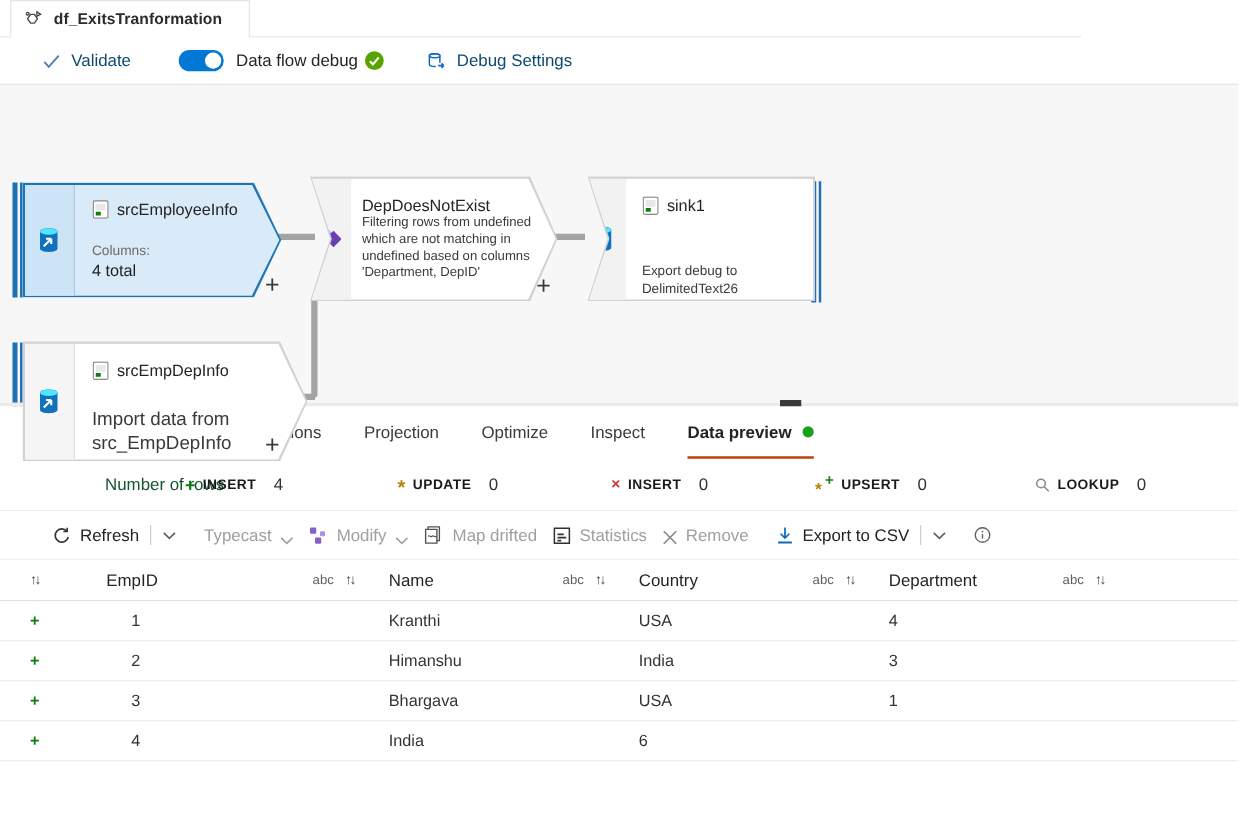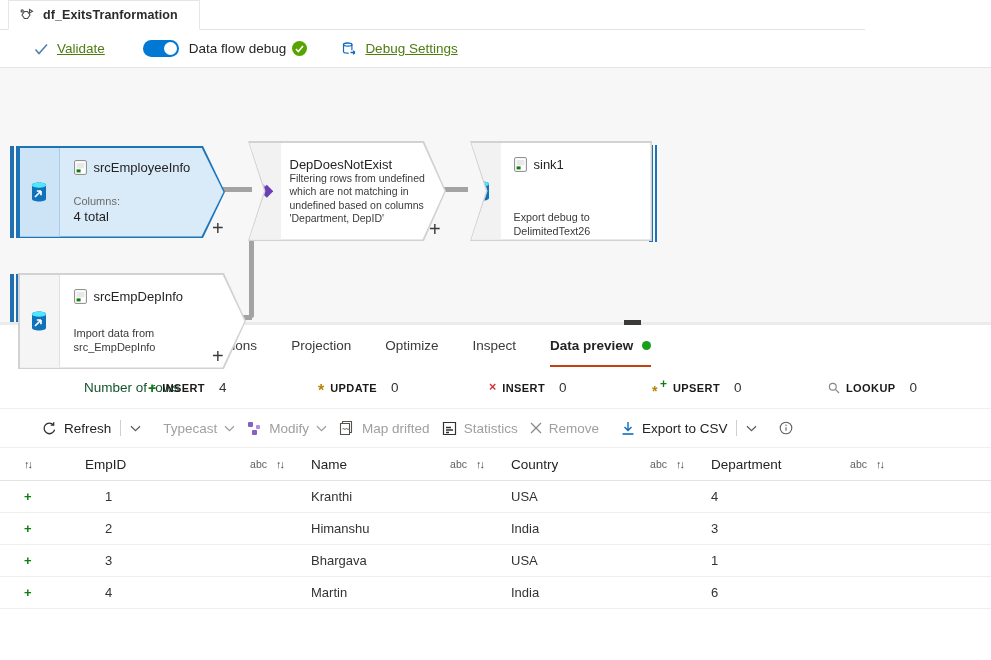--- a/index.html
+++ b/index.html
@@ -10,21 +10,21 @@
   
   .tabbar { position:absolute; left:0; top:0; width:865px; height:30px; background:#fff; border-bottom:1px solid #e3e3e3; }
   .doc-tab { position:absolute; left:8px; top:0; height:30px; width:192px; background:#fff;
              border:1px solid #e6e6e6; border-bottom:1px solid #fff; display:flex; align-items:center; padding:0 10px; gap:8px; }
   .doc-tab .title { font-size:12.5px; font-weight:700; color:#2b2b2b; letter-spacing:.1px; }
   .dirty-dot { width:8px; height:8px; border-radius:50%; background:#8a8886; margin-left:6px; }
 
   
   .debugbar { position:absolute; left:0; top:30px; width:991px; height:38px; background:#fff; border-bottom:1px solid #e6e6e6;
               display:flex; align-items:center; padding-left:34px; }
-  .cmd { display:flex; align-items:center; gap:8px; font-size:13.5px; color:#4d7c0f; cursor:default;text-decoration:underline; }
+  .cmd { display:flex; align-items:center; gap:8px; font-size:13.5px; color:#0c4a6e; cursor:default; }
   .toggle { width:36px; height:17px; border-radius:9px; background:#0078d4; position:relative; margin-left:38px; }
   .toggle .knob { position:absolute; right:2px; top:2px; width:13px; height:13px; border-radius:50%; background:#fff; }
   .badge-ok { width:15px; height:15px; border-radius:50%; background:#57a300; display:flex; align-items:center; justify-content:center; margin-left:6px; }
   .lbl { font-size:13.5px; color:#252423; }
 
   
   .canvas { position:absolute; left:0; top:68px; width:991px; height:254px; background:#f7f7f7; }
   .edge-stripe { position:absolute; width:8px; }
   .edge-stripe .b1 { position:absolute; left:0; top:0; bottom:0; width:4px; background:#2170b4; }
   .edge-stripe .b2 { position:absolute; left:6px; top:0; bottom:0; width:2px; background:#2170b4; }
@@ -62,21 +62,21 @@
   .stat .sname { font-size:11px; font-weight:700; color:#1b1a19; letter-spacing:.4px; }
   .stat .sval { font-size:13.5px; color:#333; margin-left:8px; }
   .ic-insert { color:#107c10; font-weight:700; font-size:14px; line-height:1; }
   .ic-update { color:#b5830a; font-weight:700; font-size:16px; line-height:.6; position:relative; top:3px; }
   .ic-delete { color:#d13438; font-weight:700; font-size:12.5px; line-height:1; }
   .ic-upsert { position:relative; width:15px; height:15px; display:inline-block; }
   .ic-upsert .star { position:absolute; left:0; bottom:-3px; color:#b5830a; font-weight:700; font-size:14px; line-height:1; }
   .ic-upsert .plus { position:absolute; right:0; top:-2px; color:#107c10; font-weight:700; font-size:12px; line-height:1; }
 
   .ptoolbar { display:flex; align-items:center; height:39px; padding-left:42px; border-bottom:1px solid #f1f0ee; }
-  .tbtn { display:flex; align-items:center; gap:7px; font-size:13.5px; cursor:pointer; }
+  .tbtn { display:flex; align-items:flex-end; gap:7px; font-size:13.5px; cursor:pointer; }
   .tbtn .t-dark { color:#252423; }
   .tbtn .t-gray { color:#a19f9d; }
   .vsep { width:1px; height:16px; background:#d2d0ce; margin:0 9px; }
   .sp { width:22px; }
   .sp-s { width:12px; }
 
   
   .dtable { width:991px; }
   .trow { display:grid; grid-template-columns:58px 237px 200px 200px 200px auto; align-items:center; height:32px; border-bottom:1px solid #efeeec; }
   .thead { height:33px; border-bottom:1px solid #e4e3e1; }
@@ -257,21 +257,21 @@
           <div class="node-title">
             <span>
               <svg width="13" height="15" viewBox="0 0 13 15">
                   <rect x="0.6" y="0.6" width="11.8" height="13.8" rx="1.2" fill="#fff" stroke="#8a8886" stroke-width="1"></rect>
                   <rect x="2.6" y="3" width="7.8" height="5.4" fill="#e8e8e8"></rect>
                   <rect x="2.6" y="9.4" width="4" height="3" fill="#107c10"></rect>
                 </svg>
             </span>
             <span>srcEmpDepInfo</span>
           </div>
-          <div class="node-desc" style="margin-top:22px;font-size:11px">Import data from src_EmpDepInfo</div>
+          <div class="node-desc" style="margin-top:22px;font-size:15px">Import data from src_EmpDepInfo</div>
         </div>
       </div>
     </div>
     <span class="plus-port" style="left:212px;top:277px">+</span>
   </div>
 
   <div class="divider"></div>
   <div class="grip"></div>
 
   <div class="panel">
@@ -474,21 +474,20 @@
         <div class="dcell marker">+</div>
         <div class="dcell empid">3</div>
         <div class="dcell">Bhargava</div>
         <div class="dcell">USA</div>
         <div class="dcell">1</div>
         <div class="dcell"></div>
       </div>
       <div class="trow">
         <div class="dcell marker">+</div>
         <div class="dcell empid">4</div>
-        <div class="dcell">Martin</div>
         <div class="dcell">India</div>
         <div class="dcell">6</div>
         <div class="dcell"></div>
       </div>
     </div>
 
   </div>
 </div>
 
 </body></html>

